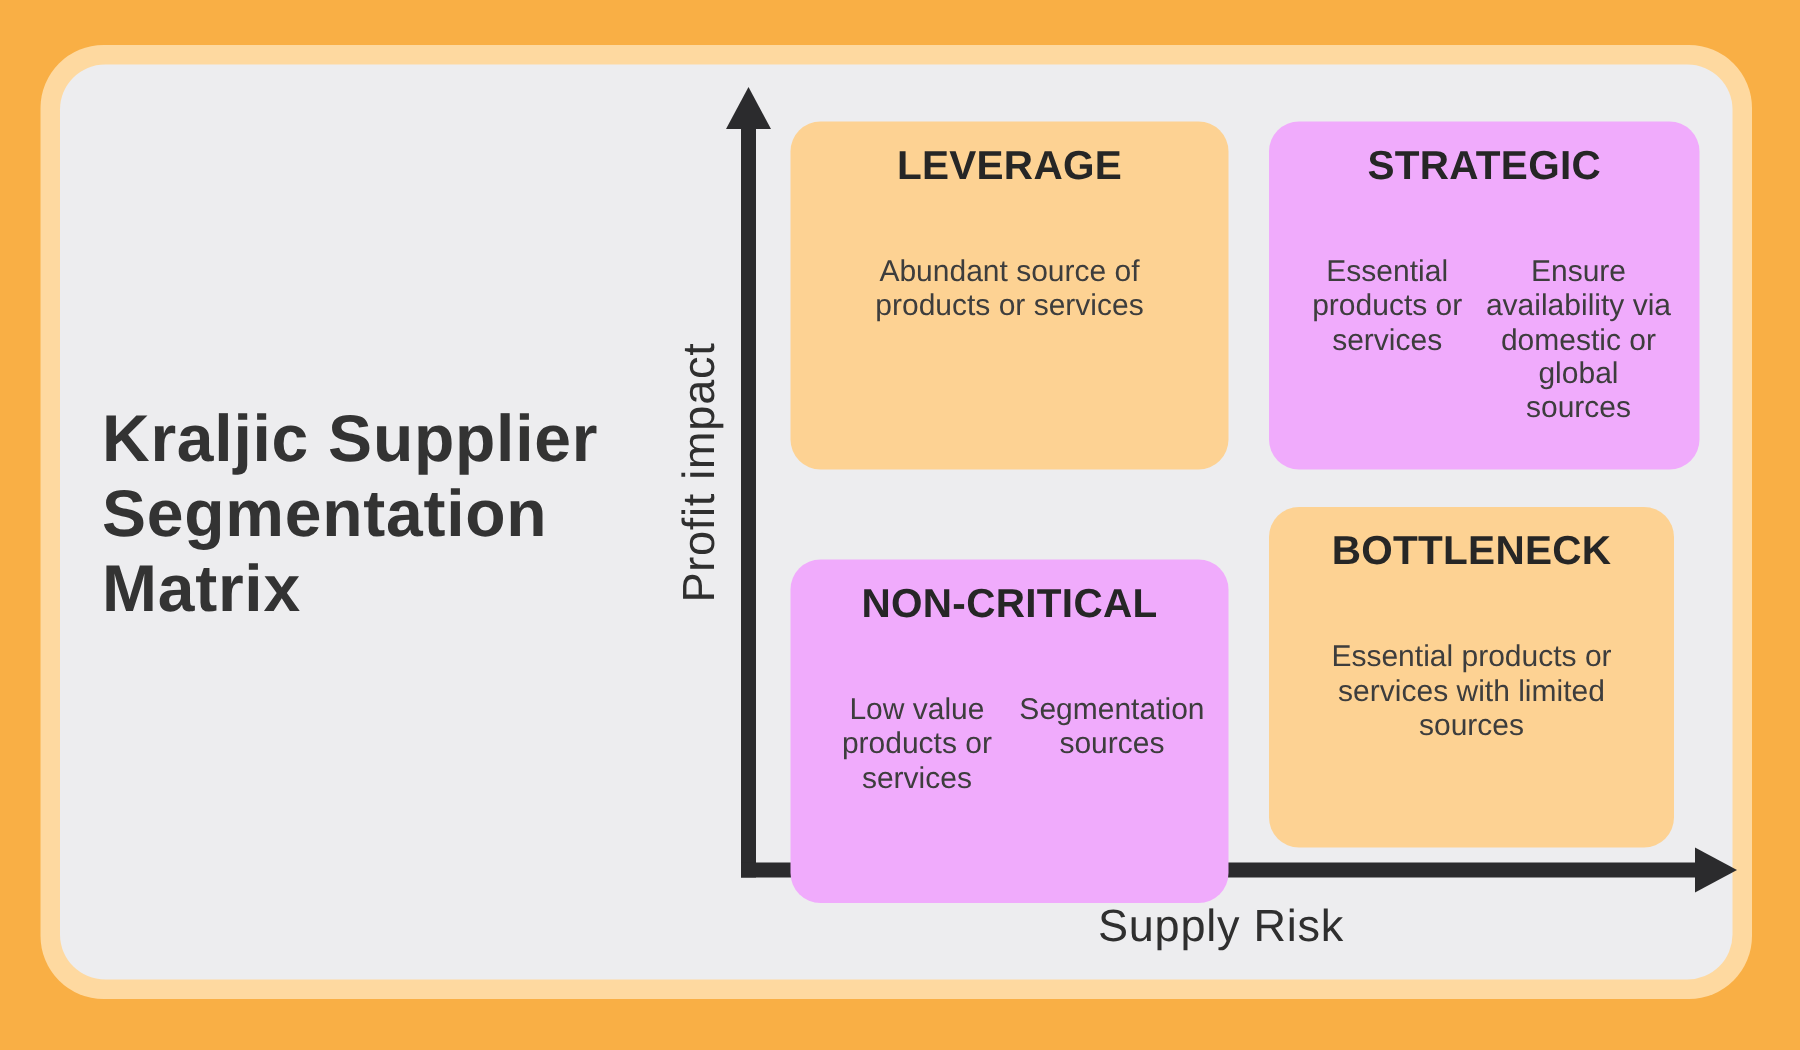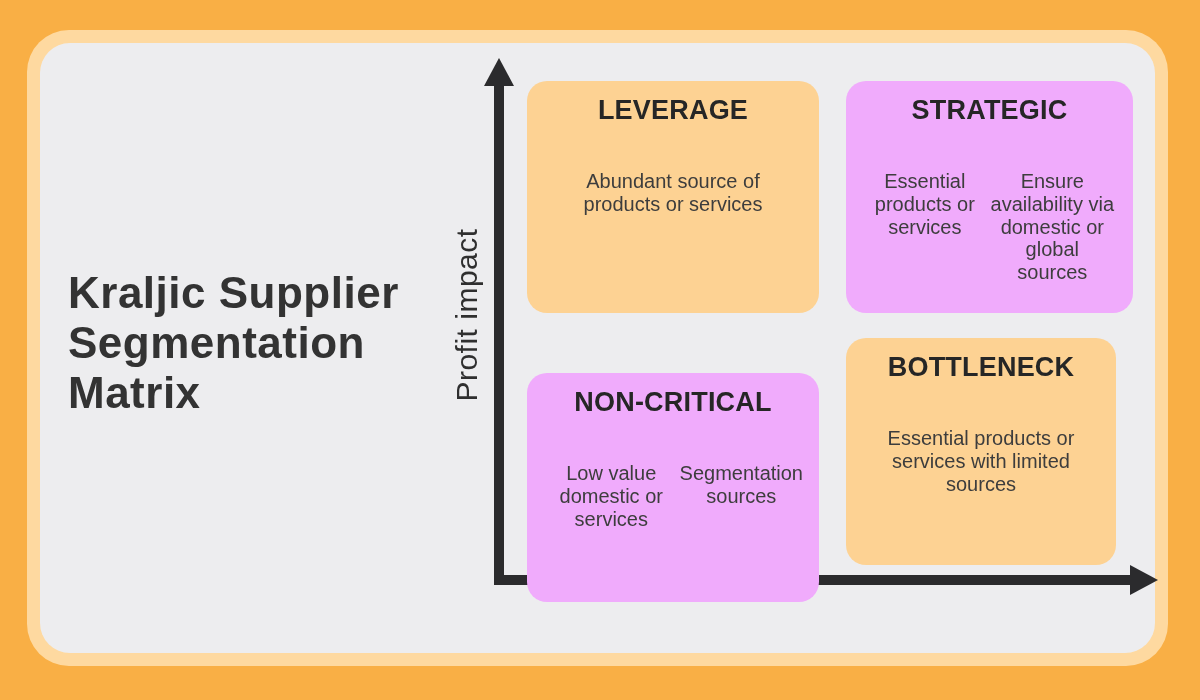--- a/index.html
+++ b/index.html
@@ -116,20 +116,21 @@
 Matrix</div>
 
   <svg class="axes-svg" viewBox="0 0 1200 700" xmlns="http://www.w3.org/2000/svg">
     <line x1="499" y1="84" x2="499" y2="585" stroke="#2B2B2D" stroke-width="10"></line>
     <line x1="494" y1="580" x2="1131" y2="580" stroke="#2B2B2D" stroke-width="10"></line>
     <polygon points="499,58 484,86 514,86" fill="#2B2B2D"></polygon>
     <polygon points="1158,580 1130,565 1130,595" fill="#2B2B2D"></polygon>
   </svg>
 
   <div class="y-axis-label">Profit impact</div>
+  <div class="x-axis-label">Supply Risk</div>
 
   <div class="quadrant light q-leverage">
     <div class="q-title">LEVERAGE</div>
     <div class="q-body">
       <div class="q-desc">Abundant source of
 products or services</div>
     </div>
   </div>
 
   <div class="quadrant dark q-strategic">
@@ -140,21 +141,21 @@
       <div class="q-desc">Ensure availability via
 domestic or global
 sources</div>
     </div>
   </div>
 
   <div class="quadrant dark q-noncritical">
     <div class="q-title">NON-CRITICAL</div>
     <div class="q-body">
       <div class="q-desc">Low value
-domestic or services</div>
+products or services</div>
       <div class="q-desc">Segmentation
 sources</div>
     </div>
   </div>
 
   <div class="quadrant light q-bottleneck">
     <div class="q-title">BOTTLENECK</div>
     <div class="q-body">
       <div class="q-desc">Essential products or
 services with limited

